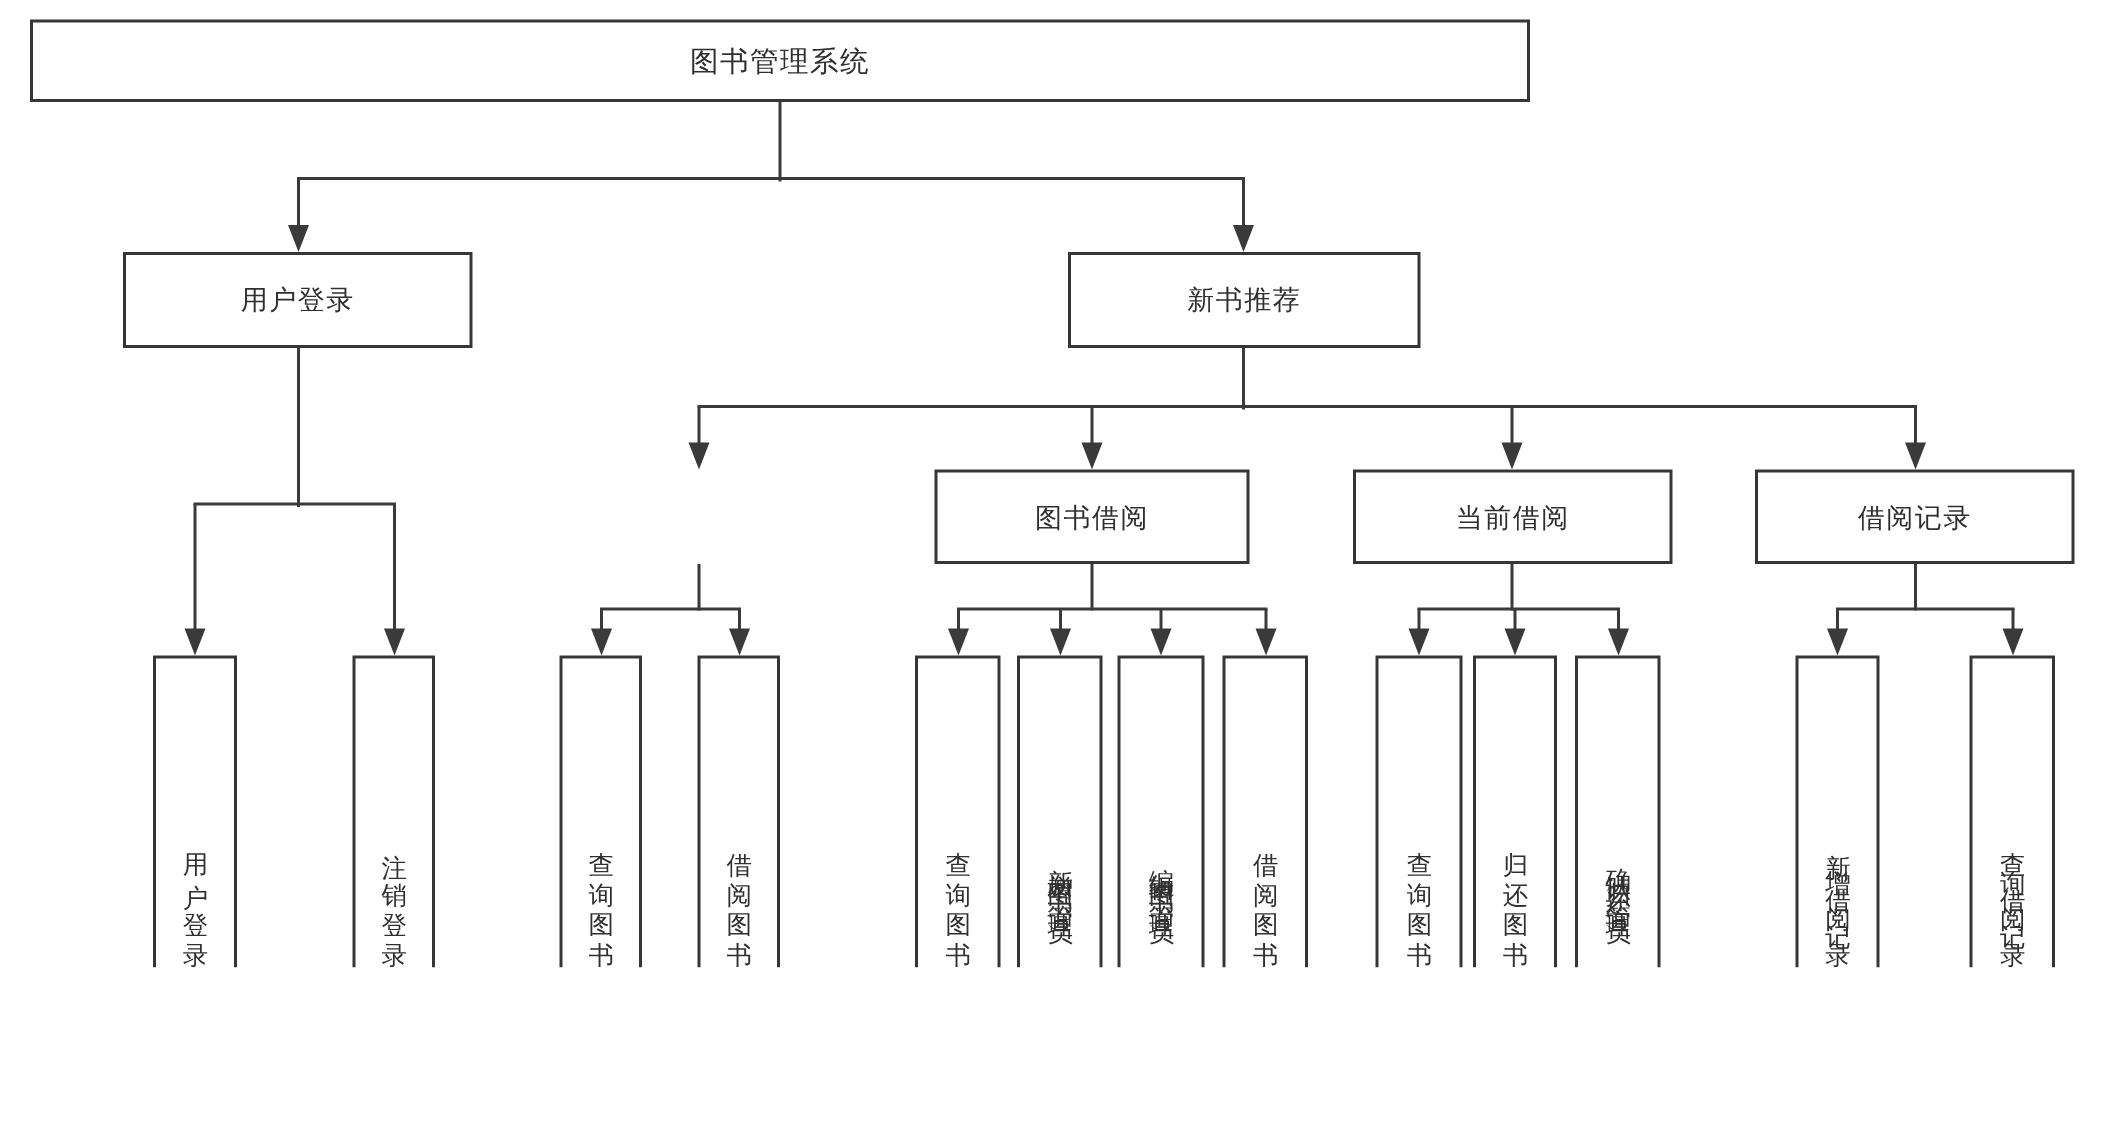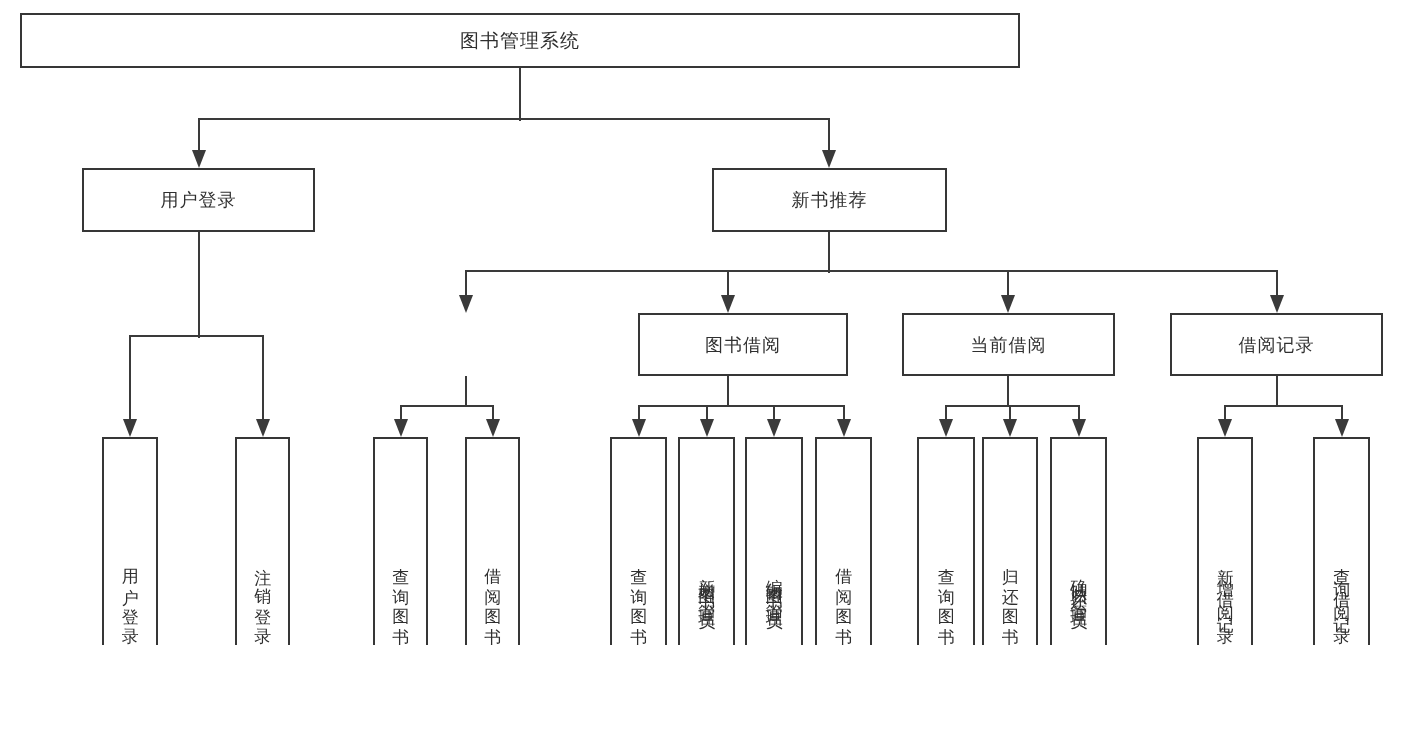--- a/index.html
+++ b/index.html
@@ -61,21 +61,21 @@
     <span>图书管理系统</span>
   </div>
 
   <div class="box hbox" style="left:82px;top:168px;width:233px;height:64px">
     <span>用户登录</span>
   </div>
   <div class="box hbox" style="left:712px;top:168px;width:235px;height:64px">
     <span>新书推荐</span>
   </div>
 
-  <div class="box hbox" style="left:638px;top:313px;width:210px;height:63px">
+  <div class="box hbox" style="left:623px;top:313px;width:210px;height:63px">
     <span>图书借阅</span>
   </div>
   <div class="box hbox" style="left:1170px;top:313px;width:213px;height:63px">
     <span>借阅记录</span>
   </div>
   <div class="box hbox" style="left:902px;top:313px;width:213px;height:63px">
     <span>当前借阅</span>
   </div>
 
   <div class="box" style="left:102px;top:437px;width:56px;height:296px">

